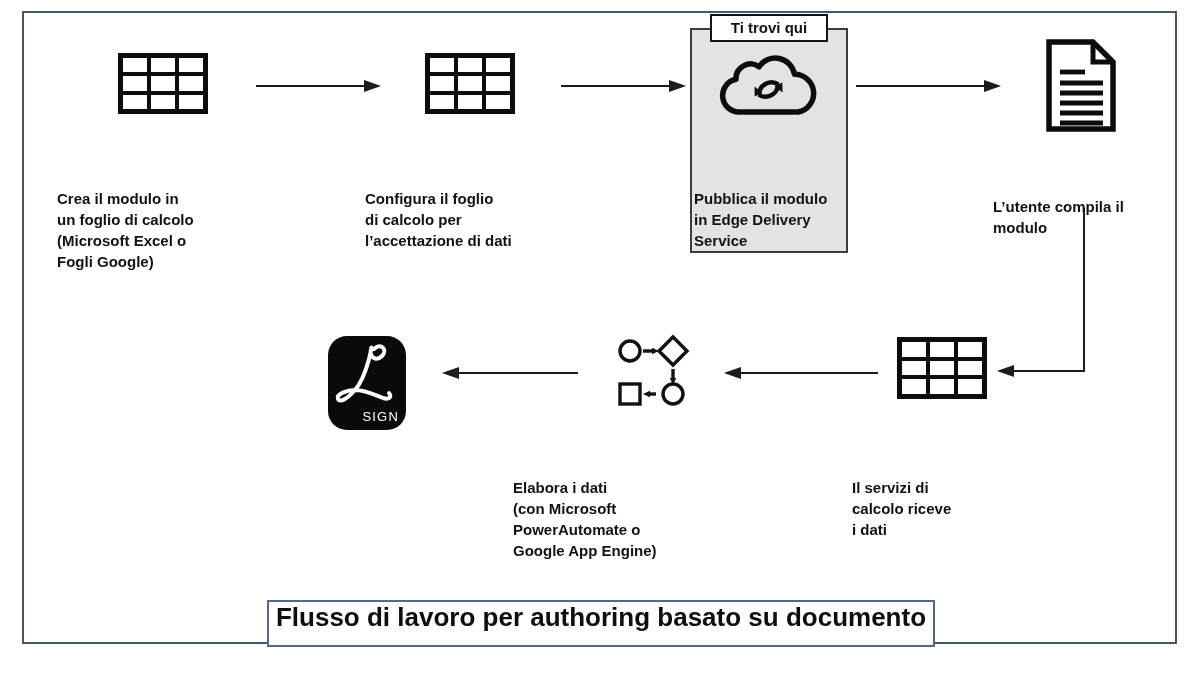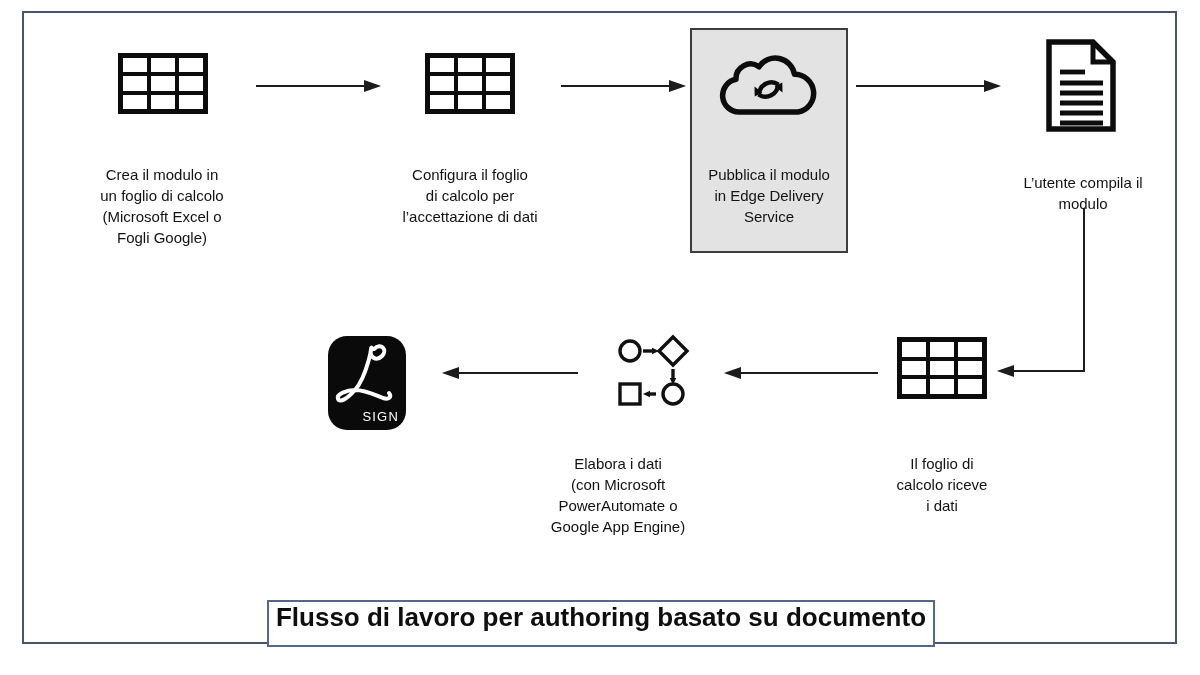--- a/index.html
+++ b/index.html
@@ -36,22 +36,22 @@
   }
   .adobe {
     position:absolute; left:328px; top:336px; width:78px; height:94px;
     background:#0a0a0a; border-radius:19px;
   }
   .adobe .sign {
     position:absolute; right:7px; bottom:6px;
     color:#ffffff; font-size:13px; letter-spacing:1.2px; font-weight:400;
   }
   .label {
-    position:absolute; font-weight:normal; font-size:15px; line-height:21px;
-    color:#121212; text-align:center; white-space:pre-line;
+    position:absolute; font-weight:bold; font-size:15px; line-height:21px;
+    color:#121212; text-align:left; white-space:pre-line;margin-top:24px;
   }
   .titlebox {
     position:absolute; left:267px; top:600px; width:668px; height:47px;
     background:#ffffff; border:2px solid #54678c; box-sizing:border-box;
     display:flex; justify-content:center; z-index:2;
   }
   .titlebox .t {
     font-weight:bold; font-size:26px; color:#0e0e0e; white-space:nowrap;
   }
 </style>
@@ -104,20 +104,21 @@
       <i></i>
     <i></i>
       <i></i>
       <i></i>
   </div>
   <div class="label" style="left:365px; top:164px; width:210px;">Configura il foglio
 di calcolo per
 l’accettazione di dati</div>
 
   <div class="graybox"></div>
+  <div class="badge">Ti trovi qui</div>
 
   <svg class="icon-abs" style="left:712px; top:48px;" width="112" height="74" viewBox="0 0 112 74">
     <path d="M27 64 a16.5 16.5 0 0 1 -3 -32.7 a14.5 14.5 0 0 1 23 -12.5 a19.5 19.5 0 0 1 35.5 7.5 a19 19 0 0 1 3.5 37.7 z" fill="none" stroke="#0c0c0c" stroke-width="5.5" stroke-linejoin="round"></path>
     <g stroke="#0c0c0c" stroke-width="4.4" fill="none">
       <path d="M47 46.5 A12.5 12.5 0 0 1 66.5 36.5"></path>
       <path d="M66 36.5 A12.5 12.5 0 0 1 46.5 46.5"></path>
     </g>
     <g fill="#0c0c0c" stroke="none">
       <polygon points="70.5,44.5 70.3,34.6 62.7,38.4"></polygon>
       <polygon points="42.5,38.5 42.7,48.4 50.2,44.6"></polygon>
@@ -146,21 +147,21 @@
     <i></i>
       <i></i>
       <i></i>
     <i></i>
       <i></i>
       <i></i>
     <i></i>
       <i></i>
       <i></i>
   </div>
-  <div class="label" style="left:852px; top:453px; width:180px;">Il foglio di
+  <div class="label" style="left:852px; top:453px; width:180px;">Il servizi di
 calcolo riceve
 i dati</div>
 
   <svg class="icon-abs" style="left:607px; top:332px;" width="84" height="76" viewBox="0 0 84 76">
     <g stroke="#111111" stroke-width="3.4" fill="none">
       <circle cx="23" cy="19" r="10"></circle>
       <line x1="36" y1="19" x2="46" y2="19"></line>
       <path d="M66 5 L80 19 L66 33 L52 19 Z"></path>
       <line x1="66" y1="37" x2="66" y2="47"></line>
       <rect x="13" y="52" width="20" height="20"></rect>

